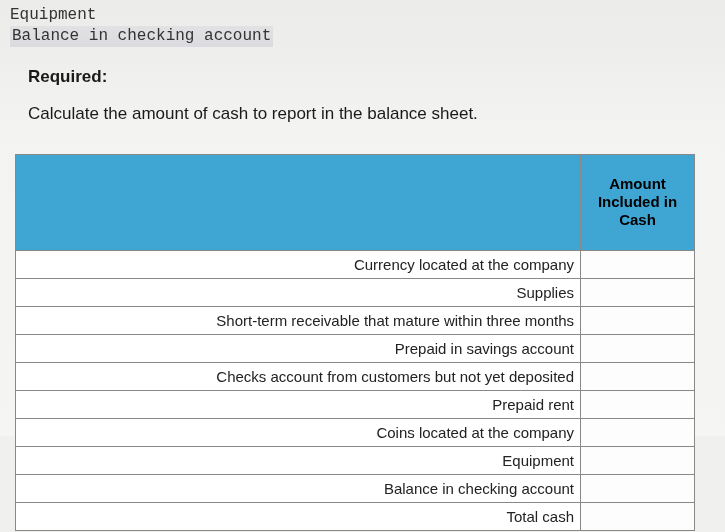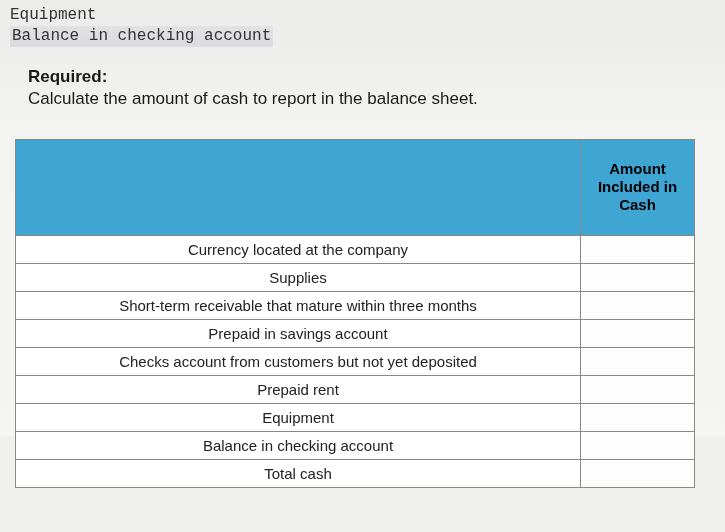--- a/index.html
+++ b/index.html
@@ -27,34 +27,34 @@
       padding: 5px 10px 20px 28px;
     }
     .required-label {
       font-weight: bold;
       font-size: 17px;
       color: #1a1a1a;
     }
     .required-text {
       font-size: 17px;
       color: #1a1a1a;
-      margin-top: 2px;
+      margin-top: 17px;
     }
     .table-wrap {
       padding: 10px 15px;
     }
     table {
       border-collapse: collapse;
       width: 680px;
       background: #fff;
     }
     th, td {
       border: 1px solid #888;
       font-size: 15px;
-      text-align: center;
+      text-align: right;
       vertical-align: middle;
     }
     th {
       background: #3fa6d4;
       color: #000;
       font-weight: bold;
       text-align: center;
       padding: 20px 4px;
       height: 55px;
       line-height: 1.2;
@@ -124,20 +124,24 @@
       </tr>
       <tr class="row">
         <td class="desc">Checks account from customers but not yet deposited</td>
         <td class="amount"></td>
       </tr>
       <tr class="row">
         <td class="desc">Prepaid rent</td>
         <td class="amount"></td>
       </tr>
       <tr class="row">
+        <td class="desc">Coins located at the company</td>
+        <td class="amount"></td>
+      </tr>
+      <tr class="row">
         <td class="desc">Equipment</td>
         <td class="amount"></td>
       </tr>
       <tr class="row">
         <td class="desc">Balance in checking account</td>
         <td class="amount"></td>
       </tr>
       <tr class="row">
         <td class="desc">Total cash</td>
         <td class="amount"></td>

